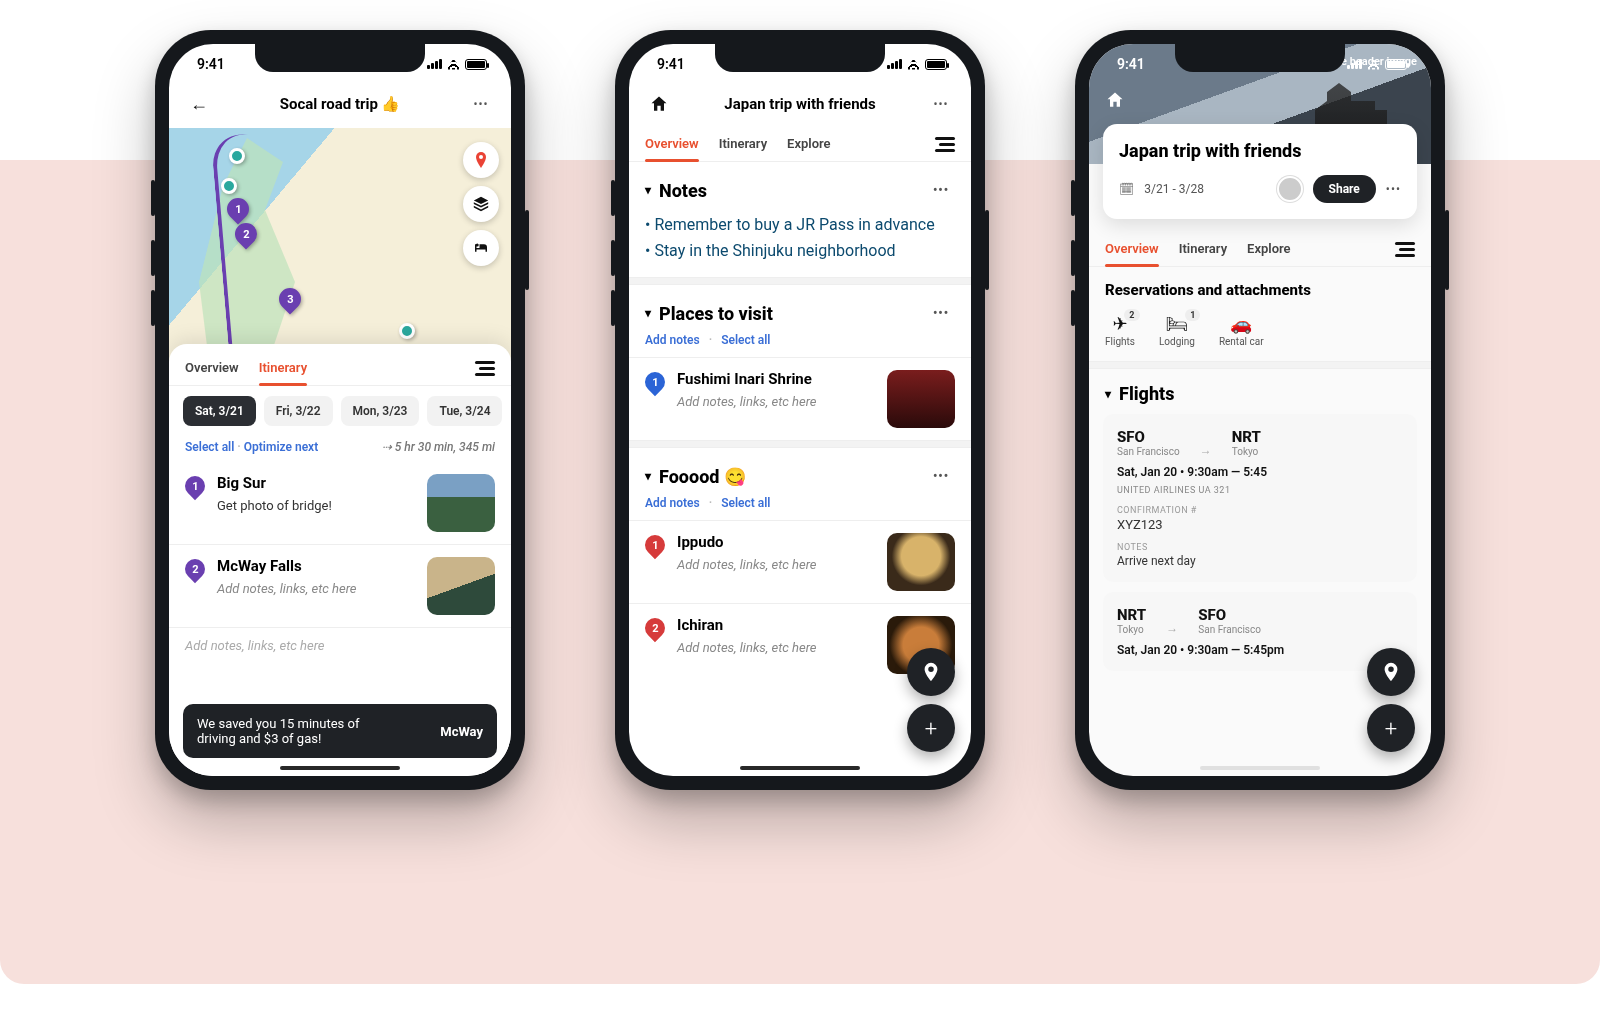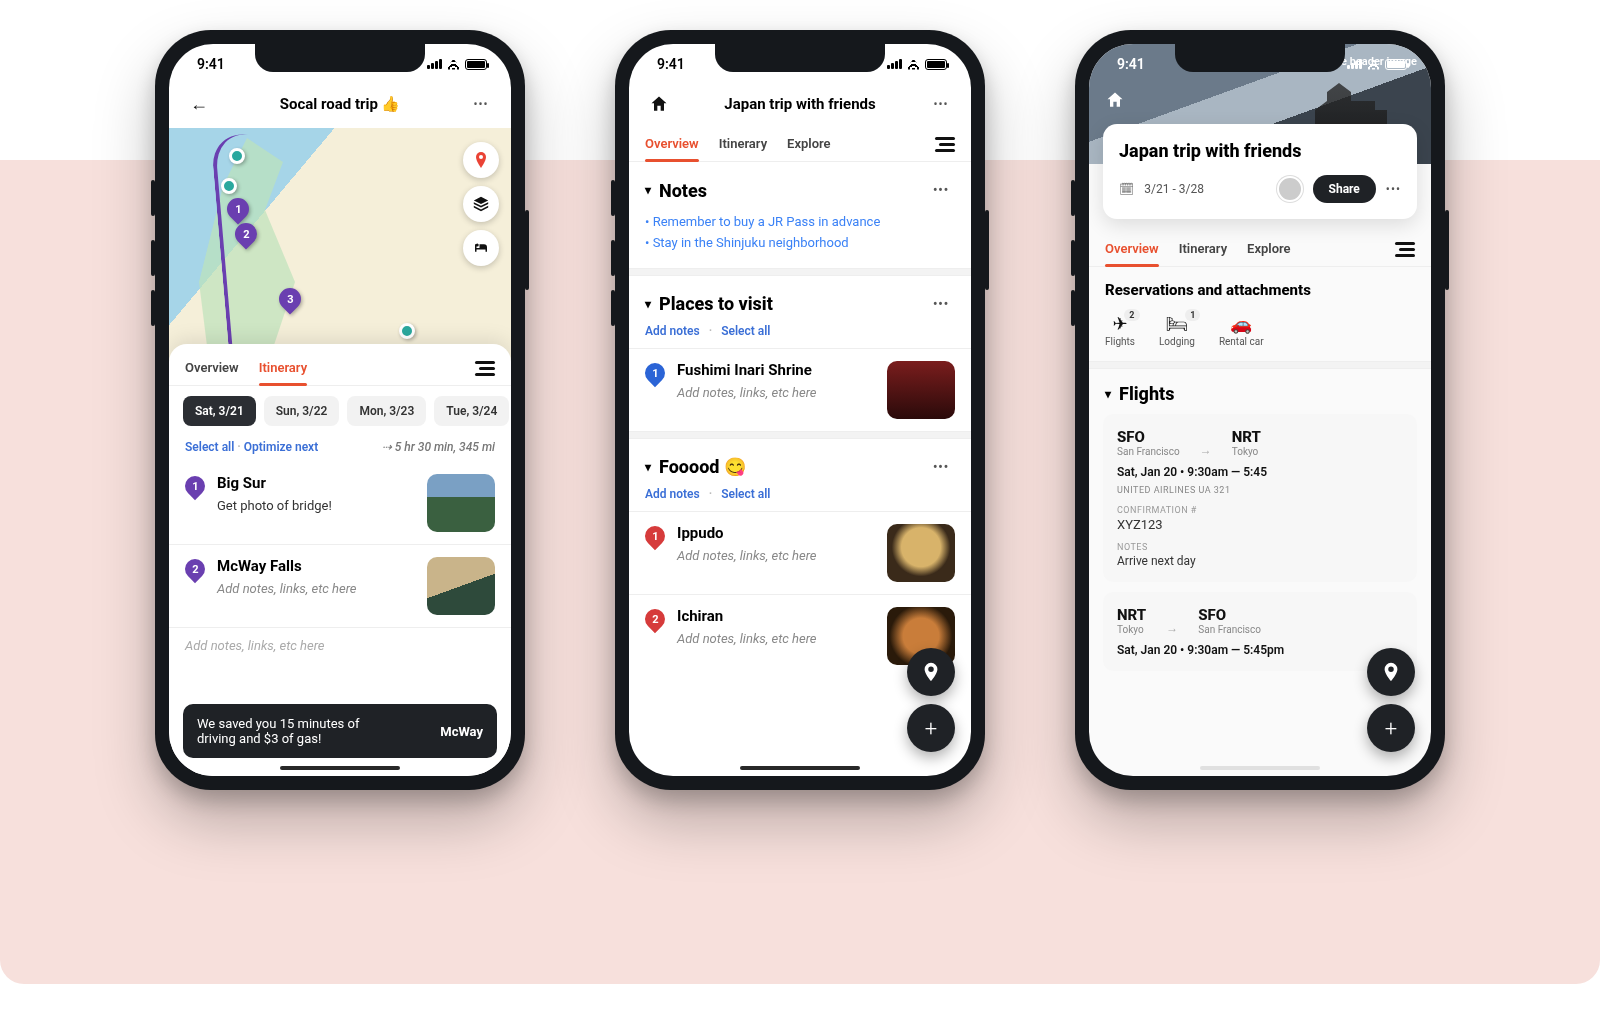--- a/index.html
+++ b/index.html
@@ -183,21 +183,21 @@
     padding:12px 14px;font-size:13px;display:flex;justify-content:space-between;align-items:center;
   }
   .toast .undo{font-weight:700;color:#fff;}
   .homebar{position:absolute;bottom:6px;left:50%;transform:translateX(-50%);width:120px;height:4px;background:#111;border-radius:3px;opacity:.9;}
   .homebar.light{background:#ddd;}
 
   
   .section-head{display:flex;align-items:center;gap:8px;padding:14px 16px 6px;font-weight:800;font-size:18px;}
   .section-head .chev{font-size:12px;}
   .section-head .spacer{flex:1;}
-  .notes-body{padding:2px 16px 14px;font-size:13px;color:#3b82f6;line-height:1.6;}
+  .notes-body{padding:2px 16px 14px;font-size:16px;color:#0c4a6e;line-height:1.6;}
   .subactions{padding:0 16px 10px;font-size:12px;color:#3b6fd6;font-weight:600;}
   .subactions span.sep{color:#bbb;margin:0 6px;}
   .divider{height:8px;background:#f3f3f3;border-top:1px solid #eee;border-bottom:1px solid #eee;}
   .thin-divider{height:1px;background:#eee;}
 
   .fab{position:absolute;right:16px;width:48px;height:48px;border-radius:50%;background:#1f2226;color:#fff;display:flex;align-items:center;justify-content:center;font-size:22px;box-shadow:0 6px 14px rgba(0,0,0,.3);}
 
   
   .hero{height:120px;background:linear-gradient(160deg,#6b7a8a 0 40%,#a9b6c2 40% 60%,#3b444e 60% 100%);position:relative;}
   .hero::after{content:"";position:absolute;right:20px;bottom:0;width:120px;height:90px;background:linear-gradient(#2b2b2b,#111);clip-path:polygon(20% 100%,20% 40%,30% 30%,30% 20%,40% 10%,50% 20%,50% 30%,70% 30%,70% 40%,80% 40%,80% 100%);opacity:.8;}
@@ -313,21 +313,21 @@
           <div class="tab active">Itinerary</div>
           <div class="spacer"></div>
           <div class="burger">
               <i></i>
               <i></i>
               <i></i>
             </div>
         </div>
         <div class="chipsrow">
           <div class="chip active">Sat, 3/21</div>
-          <div class="chip">Sun, 3/22</div>
+          <div class="chip">Fri, 3/22</div>
           <div class="chip">Mon, 3/23</div>
           <div class="chip">Tue, 3/24</div>
 
         </div>
         <div class="linksrow">
           <div>
             <span>Select all</span>
             <span style="color:#bbb;"> · </span>
             <span>Optimize next</span>
           </div>

